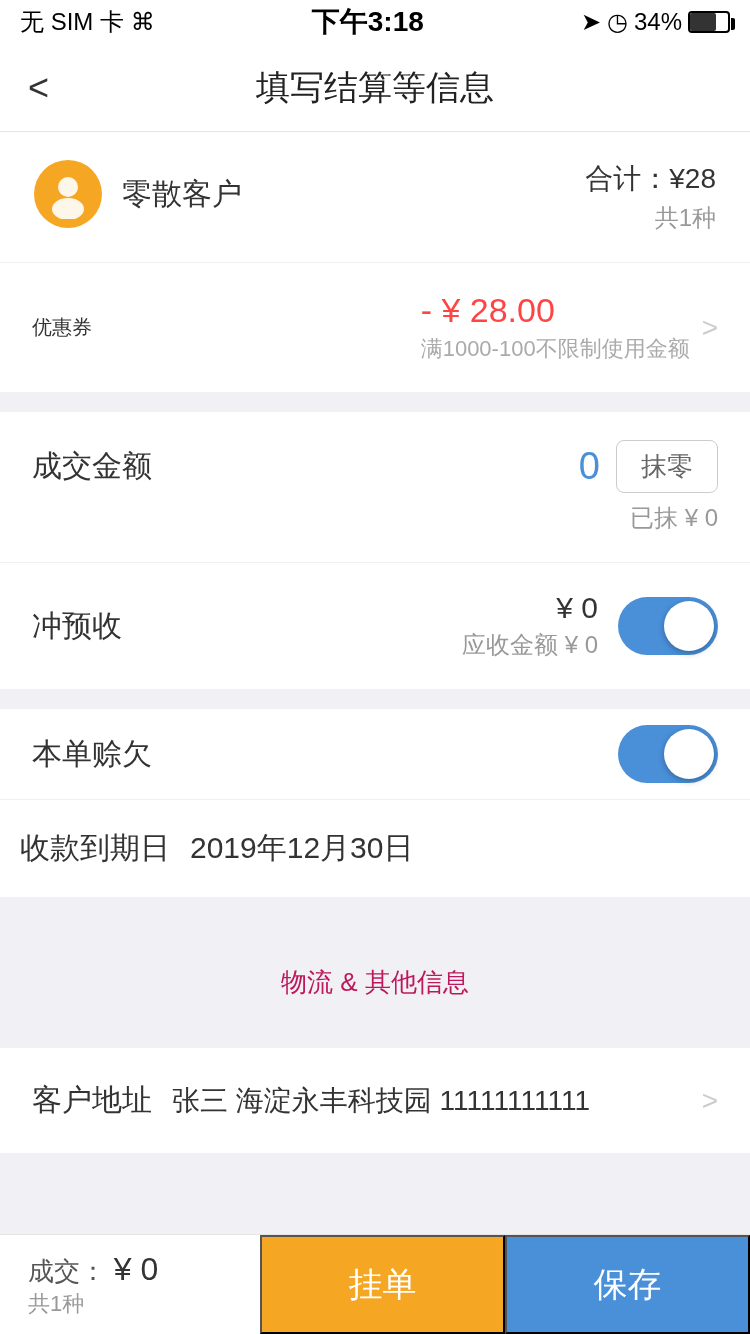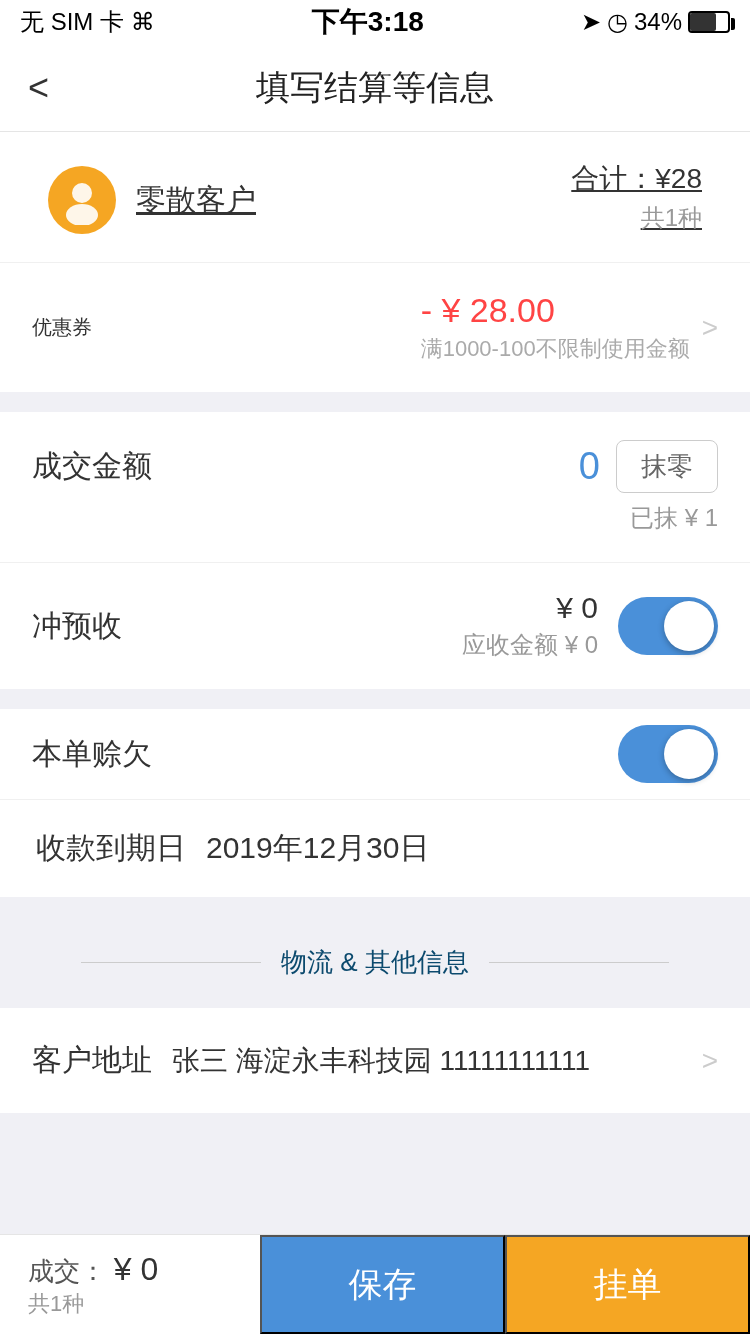--- a/index.html
+++ b/index.html
@@ -66,25 +66,24 @@
       margin-bottom: 0;
     }
     .section-gap {
       height: 20px;
       background: #f0f0f5;
     }
 
     
     .customer-row {
       background: #fff;
-      padding: 28px 48px;
-      display: flex;
-      align-items: flex-end;
-      justify-content: space-between;
-      text-decoration: underline;
+      padding: 28px 34px;
+      display: flex;
+      align-items: flex-start;
+      justify-content: space-between;
     }
     .customer-left { display: flex; align-items: center; gap: 20px; }
     .avatar {
       width: 68px; height: 68px; border-radius: 50%; background: #f5a623;
       display: flex; align-items: center; justify-content: center;
       overflow: hidden;
     }
     .avatar svg { width: 50px; height: 50px; }
     .customer-name { font-size: 30px; color: #333; }
     .customer-right { text-align: right; }
@@ -164,38 +163,38 @@
       display: flex;
       align-items: center;
       justify-content: space-between;
       gap: 19px;
     }
     .debt-label { font-size: 30px; color: #333; }
 
     
     .duedate-row {
       background: #fff;
-      padding: 28px 36px;
+      padding: 28px 20px;
       display: flex;
       align-items: center;
       border-top: 1px solid #f0f0f0;
     }
     .duedate-label { font-size: 30px; color: #333; margin-right: 20px; }
     .duedate-value { font-size: 30px; color: #333; }
 
     
     .logistics-header {
       background: #f0f0f5;
       padding: 28px 32px;
       display: flex;
       align-items: center;
       justify-content: center;
     }
     .logistics-divider {
-      display: flex; align-items: center; gap: 20px; color: #0c4a6e; font-size: 26px;
+      display: flex; align-items: center; gap: 20px; color: #be185d; font-size: 26px; flex-direction: column;
     }
     .divider-line {
       flex: 1; height: 1px; background: #ccc; width: 180px;
     }
 
     
     .address-row {
       background: #fff;
       padding: 32px 32px;
       display: flex;
@@ -297,21 +296,21 @@
 <div class="card">
   <div class="amount-section">
     <div class="amount-row">
       <span class="amount-label">成交金额</span>
       <div class="amount-right">
         <span class="amount-value">0</span>
         <button class="round-off-btn">抹零</button>
       </div>
     </div>
     <div style="text-align:right;">
-      <span class="amount-sub">已抹  ¥ 1</span>
+      <span class="amount-sub">已抹  ¥ 0</span>
     </div>
   </div>
 
   <div class="prepay-row">
     <span class="prepay-label">冲预收</span>
     <div class="prepay-right">
       <div class="prepay-amounts">
         <div class="prepay-value">¥ 0</div>
         <div class="prepay-sub">应收金额 ¥ 0</div>
       </div>
@@ -359,15 +358,15 @@
 <div class="spacer-bottom"></div>
 
 <div class="footer">
   <div class="footer-info">
     <div>
       <span class="footer-deal">成交：</span>
       <span class="footer-deal-amount">¥ 0</span>
     </div>
     <div class="footer-count">共1种</div>
   </div>
+  <button class="footer-btn btn-pending">挂单</button>
   <button class="footer-btn btn-save">保存</button>
-  <button class="footer-btn btn-pending">挂单</button>
 </div>
 
 </body></html>

